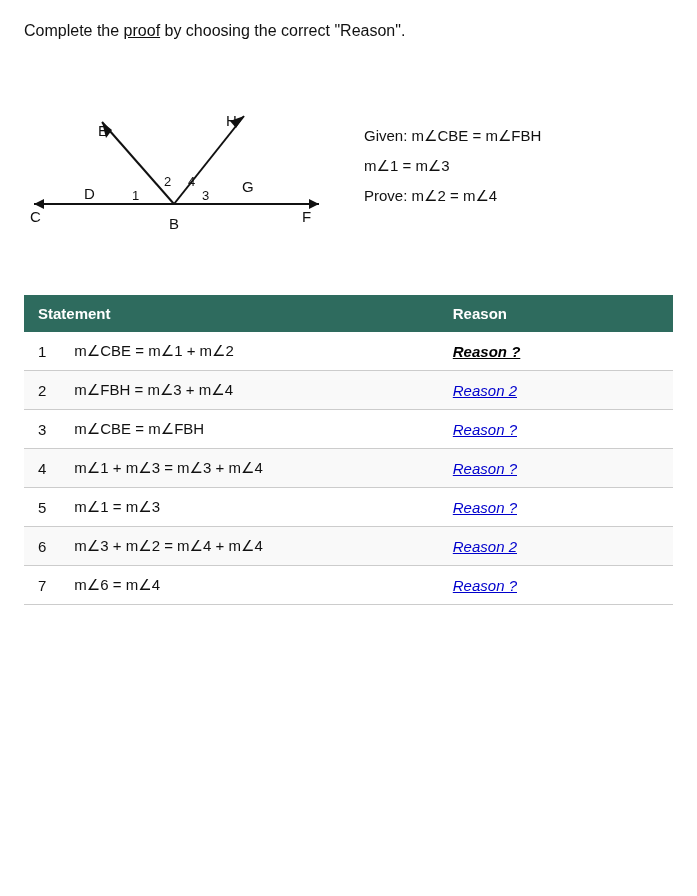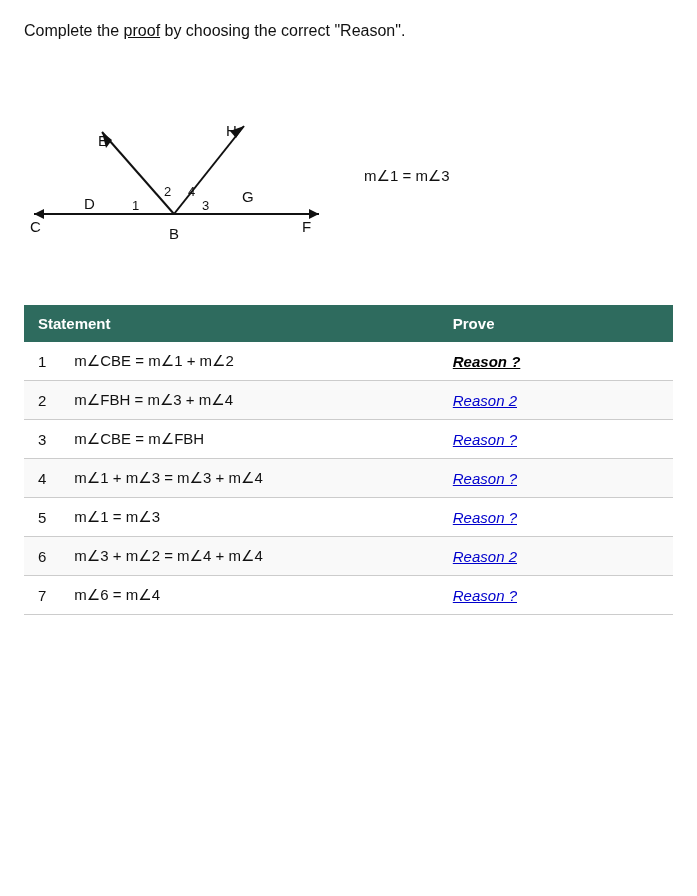--- a/index.html
+++ b/index.html
@@ -7,21 +7,21 @@
       font-family: Arial, sans-serif;
       background: #fff;
       width: 697px;
       min-height: 896px;
       padding: 20px 24px;
       font-size: 15px;
       color: #111;
     }
     .intro {
       font-size: 16px;
-      margin-bottom: 32px;
+      margin-bottom: 22px;
       line-height: 1.4;
     }
     .intro u { text-decoration: underline; }
 
     
     .diagram-area {
       display: flex;
       flex-direction: row;
       align-items: center;
       margin-bottom: 28px;
@@ -135,29 +135,31 @@
 
       <text x="140" y="122" font-size="13" font-family="Arial" fill="#111">2</text>
 
       <text x="164" y="122" font-size="13" font-family="Arial" fill="#111">4</text>
 
       <text x="178" y="136" font-size="13" font-family="Arial" fill="#111">3</text>
     </svg>
   </div>
 
   <div class="given-box">
+    <span class="given-line">Given: m∠CBE = m∠FBH</span>
     <span class="m1m3-line">m∠1 = m∠3</span>
+    <span class="prove-line">Prove: m∠2 = m∠4</span>
   </div>
 </div>
 
 <table class="proof-table">
   <thead>
     <tr>
       <th colspan="2">Statement</th>
-      <th>Prove</th>
+      <th>Reason</th>
     </tr>
   </thead>
   <tbody id="proof-tbody">
   <tr>
         <td class="row-num">1</td>
         <td class="statement-cell">m∠CBE = m∠1 + m∠2</td>
         <td class="reason-cell highlight-reason">Reason ?</td>
       </tr>
       <tr>
         <td class="row-num">2</td>

